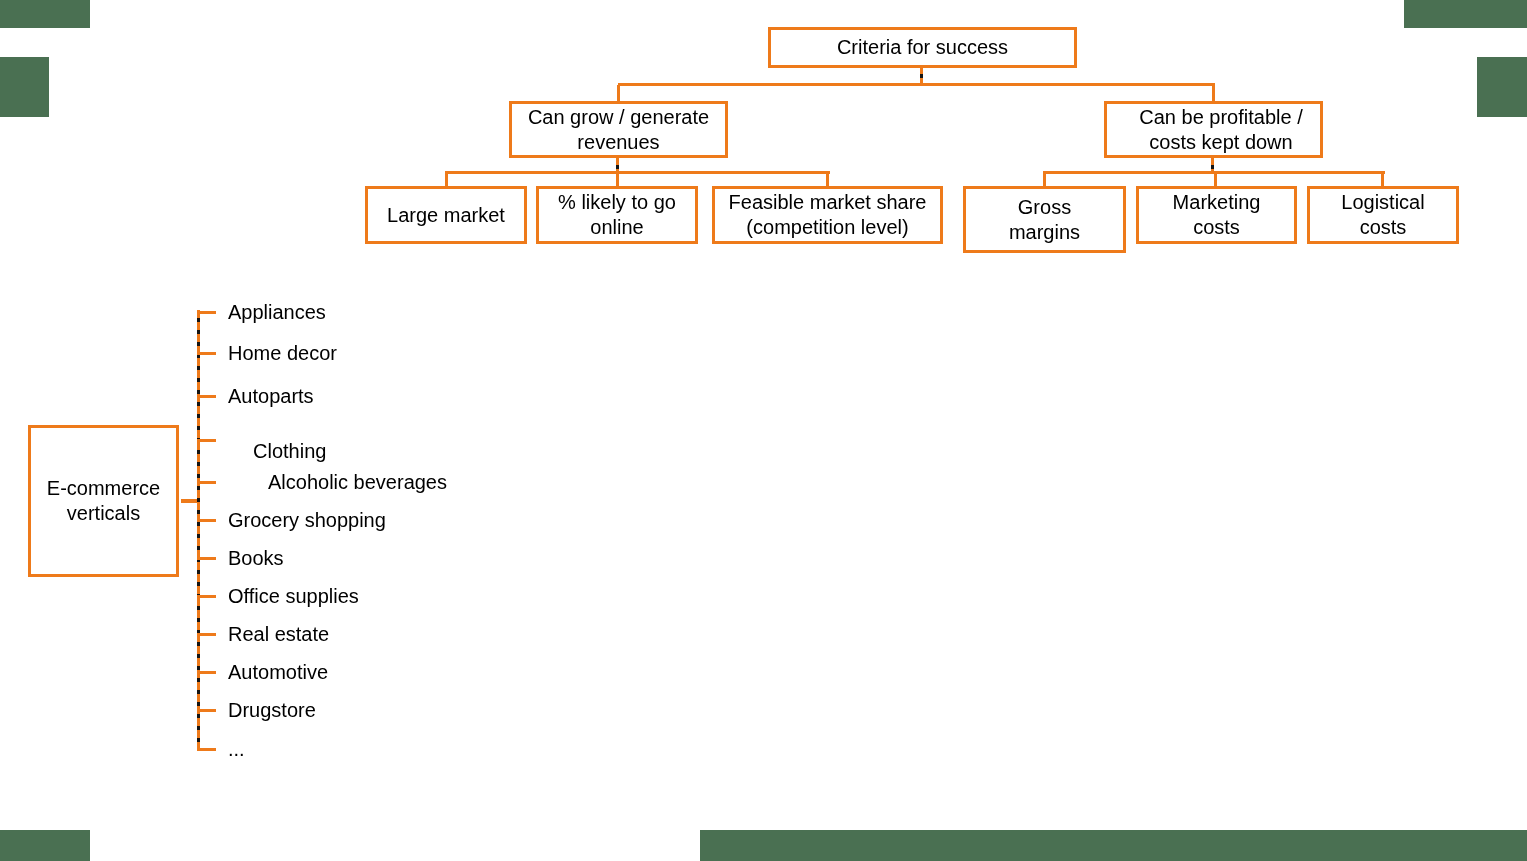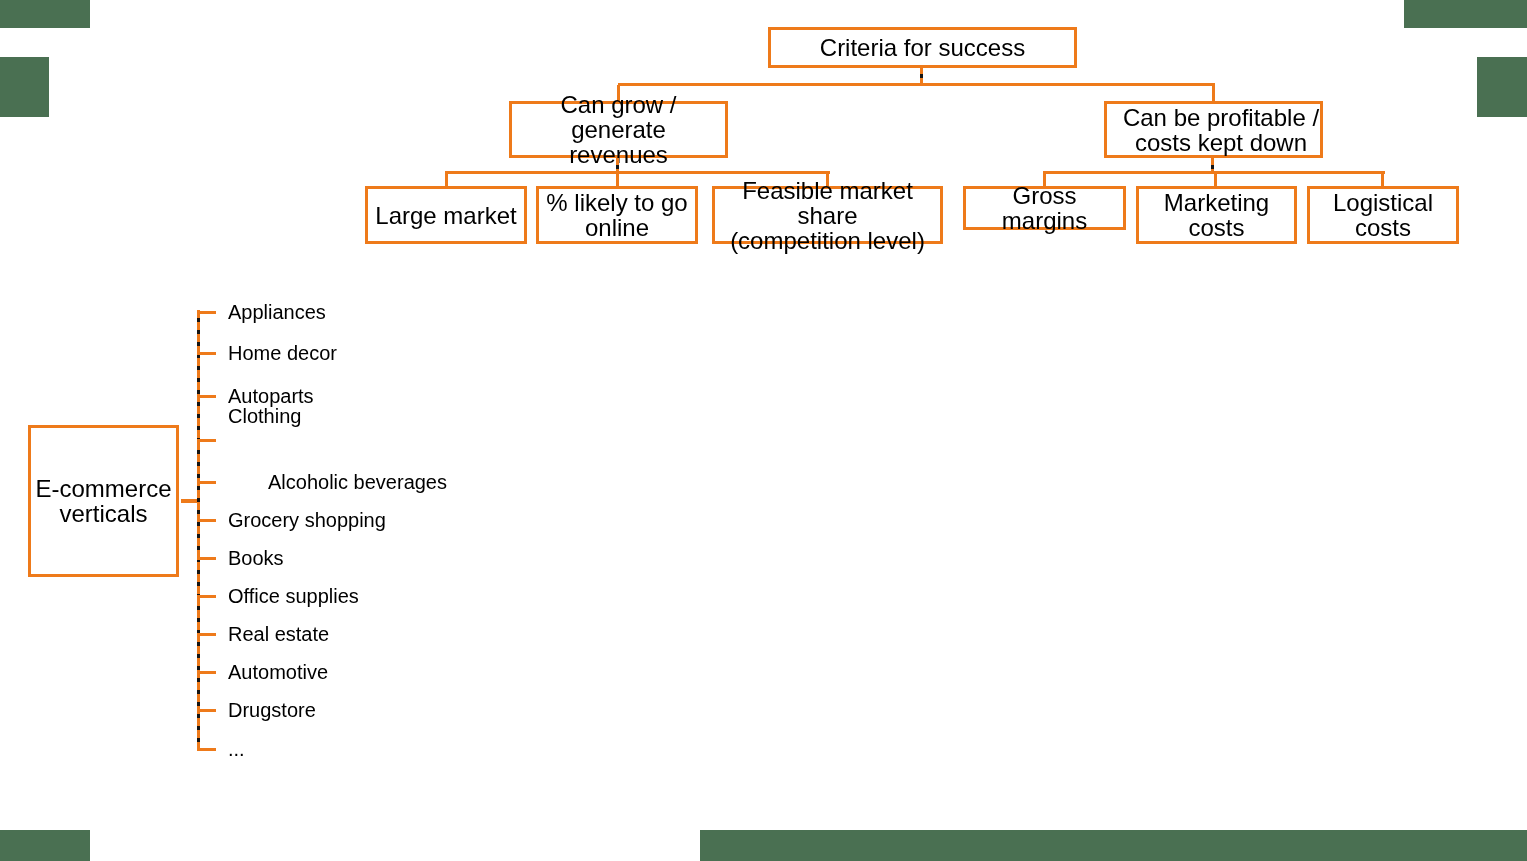--- a/index.html
+++ b/index.html
@@ -21,21 +21,21 @@
   }
   .gblock { position: absolute; background: var(--green); }
   .obox {
     position: absolute;
     border: 3px solid var(--orange);
     background: var(--boxbg);
     display: flex;
     align-items: center;
     justify-content: center;
     text-align: center;
-    font-size: 24px;
+    font-size: 20px;
     line-height: 25px;
     white-space: pre-line;
     color: var(--ink);
   }
   .hline { position: absolute; height: 3px; background: var(--orange); }
   .vline { position: absolute; width: 3px; background: var(--orange); }
   .vdash {
     position: absolute;
     width: 3px;
     background: repeating-linear-gradient(to bottom, var(--orange) 0 7px, #141414 7px 11px);
@@ -92,21 +92,21 @@
   <div class="hline" style="left:1043px; top:171px; width:342px;"></div>
   <div class="vline" style="left:1043px; top:173px; height:14px;"></div>
   <div class="vline" style="left:1214px; top:173px; height:14px;"></div>
   <div class="vline" style="left:1381px; top:173px; height:14px;"></div>
 
   <div class="obox" style="left:365px; top:186px; width:162px; height:58px;">Large market</div>
   <div class="obox" style="left:536px; top:186px; width:162px; height:58px;">% likely to go
 online</div>
   <div class="obox" style="left:712px; top:186px; width:231px; height:58px;">Feasible market share
 (competition level)</div>
-  <div class="obox" style="left:963px; top:186px; width:163px; height:44px;">Gross
+  <div class="obox" style="left:963px; top:186px; width:163px; height:67px;">Gross
 margins</div>
   <div class="obox" style="left:1136px; top:186px; width:161px; height:58px;">Marketing
 costs</div>
   <div class="obox" style="left:1307px; top:186px; width:152px; height:58px;">Logistical
 costs</div>
 
   <div class="obox" style="left:28px; top:425px; width:151px; height:152px;">E-commerce
 verticals</div>
   <div class="hline" style="left:181px; top:499px; width:17px; height:4px;"></div>
   <div class="spine" style="left:197px; top:310px; height:441px;"></div>
@@ -120,21 +120,21 @@
   <div class="tick" style="left:197px; top:557px;"></div>
   <div class="tick" style="left:197px; top:595px;"></div>
   <div class="tick" style="left:197px; top:633px;"></div>
   <div class="tick" style="left:197px; top:671px;"></div>
   <div class="tick" style="left:197px; top:709px;"></div>
   <div class="tick" style="left:197px; top:748px;"></div>
 
   <div class="vitem" style="top:300px;">Appliances</div>
   <div class="vitem" style="top:341px;">Home decor</div>
   <div class="vitem" style="top:384px;">Autoparts</div>
-  <div class="vitem" style="top:404px;">Clothing</div>
+  <div class="vitem" style="top:439px;margin-left:25px;">Clothing</div>
   <div class="vitem" style="top:470px;margin-left:40px;">Alcoholic beverages</div>
   <div class="vitem" style="top:508px;">Grocery shopping</div>
   <div class="vitem" style="top:546px;">Books</div>
   <div class="vitem" style="top:584px;">Office supplies</div>
   <div class="vitem" style="top:622px;">Real estate</div>
   <div class="vitem" style="top:660px;">Automotive</div>
   <div class="vitem" style="top:698px;">Drugstore</div>
   <div class="vitem" style="top:737px;">...</div>
 
 </div>

